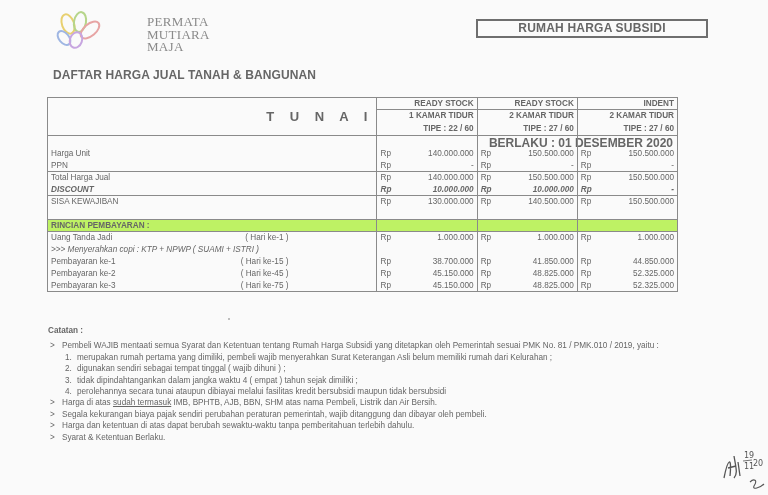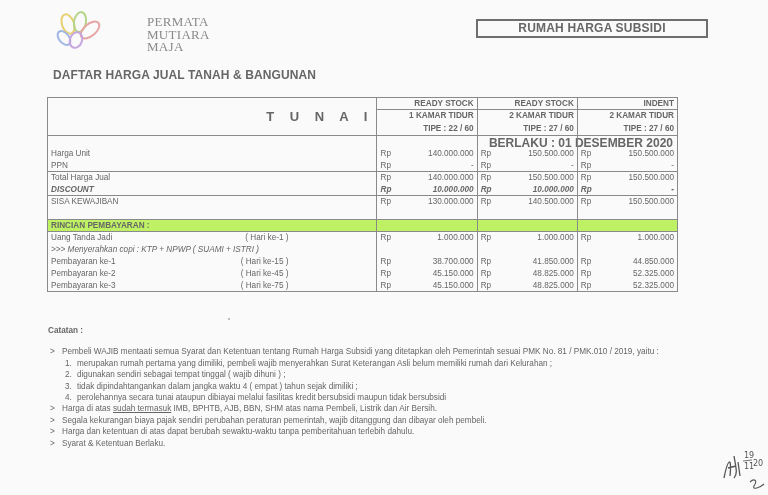--- a/index.html
+++ b/index.html
@@ -49,21 +49,21 @@
   .hdr3 td.bold { font-weight: bold; }
   .sep-bot td { border-bottom: 1px solid #8a8a8a; }
   .italic-bold { font-style: italic; font-weight: bold; }
   .section-row td { background: #bef264; font-weight: bold; border-top: 1px solid #8a8a8a; border-bottom: 1px solid #8a8a8a; }
   .day { float: right; margin-right: 85px; }
   .note-italic { font-style: italic; }
   .notes {
     position: absolute; left: 48px; top: 325px; width: 680px;
     font-size: 8.2px; color: #666; line-height: 11.4px;
   }
-  .notes .head { font-weight: bold; margin-bottom: 10px; }
+  .notes .head { font-weight: bold; margin-bottom: 4px; }
   .notes .bullet { padding-left: 2px; }
   .notes .bullet::before { content: ">"; display: inline-block; width: 12px; }
   .notes .num { padding-left: 17px; }
   .notes .num span.n { display: inline-block; width: 12px; }
   .notes u { font-weight: normal; }
   .sig { position: absolute; left: 720px; top: 448px; }
   .dot { position: absolute; left: 228px; top: 318px; width: 2px; height: 2px; background: #aaa; border-radius: 1px; }
 </style>
 </head>
 <body>

